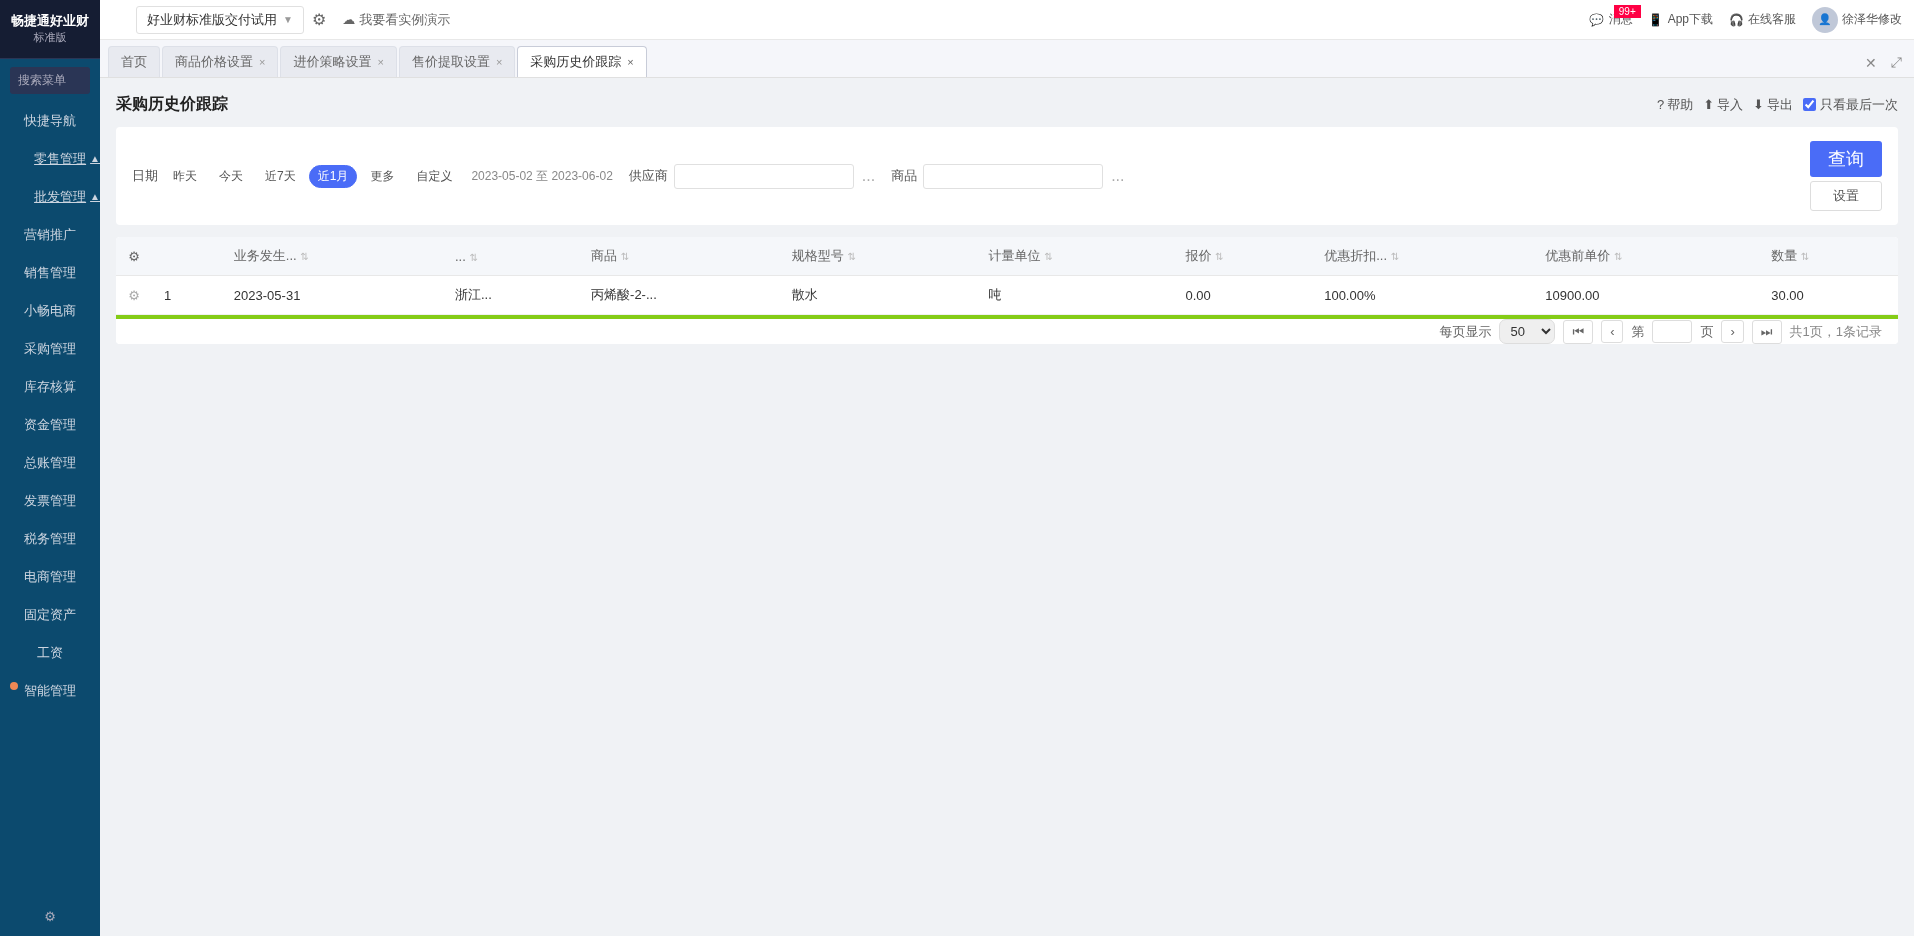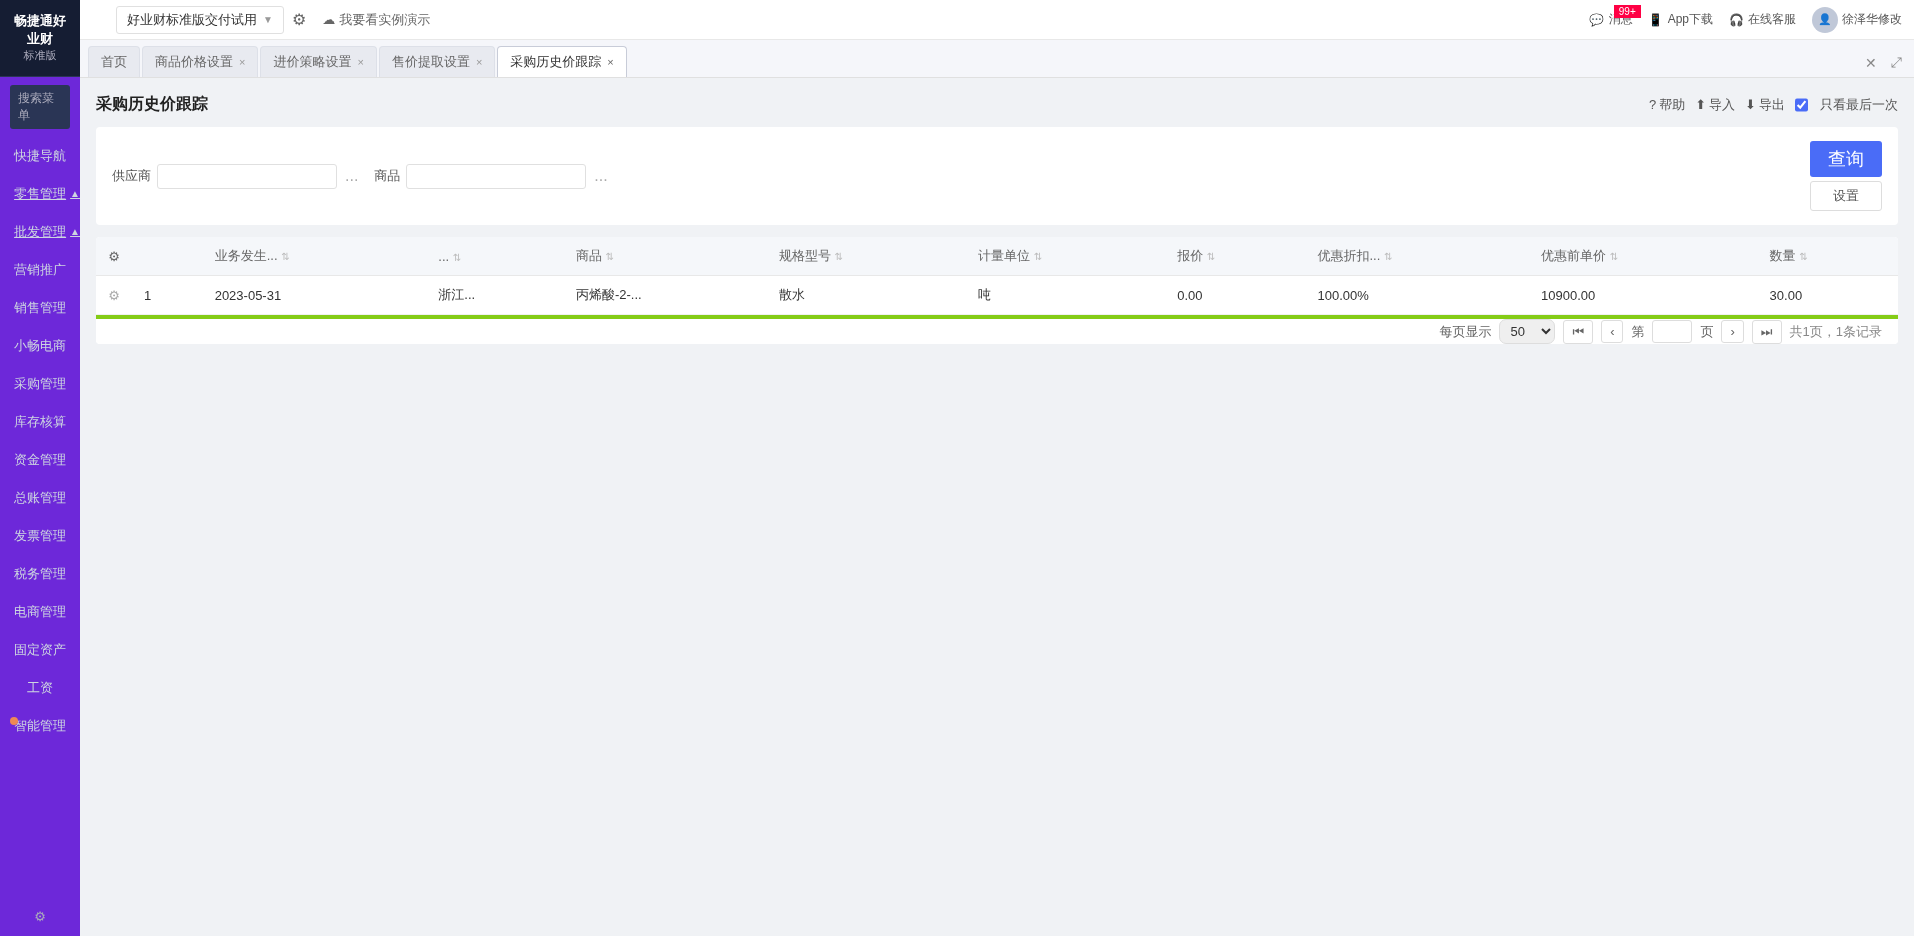--- a/index.html
+++ b/index.html
@@ -1,19 +1,19 @@
 <!DOCTYPE html>
 <html><head>
   <meta charset="utf-8">
   <style>
     * { box-sizing: border-box; margin: 0; padding: 0; }
     body { font-family: "Microsoft YaHei", "PingFang SC", sans-serif; font-size: 13px; background: #f0f2f5; color: #333; display: flex; height: 936px; overflow: hidden; }
 
     
-    .sidebar { width: 80px; background: #6d28d9; display: flex; flex-direction: column; color: #cdd5e0; flex-shrink: 0; height: 100%; }
+    .sidebar { width: 100px; background: #0c4a6e; display: flex; flex-direction: column; color: #cdd5e0; flex-shrink: 0; height: 100%; }
     .sidebar-logo { padding: 12px 8px; background: #151d33; text-align: center; font-size: 12px; color: #fff; line-height: 1.4; border-bottom: 1px solid #2a3555; }
     .sidebar-logo .logo-title { font-size: 13px; font-weight: bold; color: #fff; }
     .sidebar-logo .logo-sub { font-size: 11px; color: #aab; }
     .sidebar-search { padding: 8px 10px; }
     .sidebar-search-btn { width: 100%; background: #2a3555; border: none; color: #aab; padding: 5px 8px; border-radius: 3px; cursor: pointer; font-size: 12px; text-align: left; }
     .sidebar-nav-item { padding: 10px 0; text-align: center; cursor: pointer; font-size: 13px; color: #cdd5e0; position: relative; }
     .sidebar-nav-item.has-arrow { display: flex; align-items: center; justify-content: flex-end; gap: 4px; text-decoration: underline; }
     .sidebar-nav-item .dot { width: 8px; height: 8px; background: #e85; border-radius: 50%; display: inline-block; position: absolute; left: 10px; }
     .sidebar-settings { margin-top: auto; padding: 12px 0; text-align: center; color: #aab; cursor: pointer; }
 
@@ -37,21 +37,21 @@
     .tab.active .close-x { color: #666; }
     .tabs-bar-actions { margin-left: auto; display: flex; align-items: center; gap: 6px; padding-bottom: 4px; }
     .tab-action-btn { background: none; border: none; cursor: pointer; color: #888; font-size: 14px; padding: 2px 4px; }
 
     
     .page-content { flex: 1; background: #f0f2f5; overflow: auto; padding: 16px; }
     .page-header { display: flex; align-items: center; justify-content: space-between; margin-bottom: 12px; }
     .page-title { font-size: 16px; font-weight: bold; color: #222; }
     .page-actions { display: flex; align-items: center; gap: 10px; }
     .page-action-link { font-size: 13px; color: #555; cursor: pointer; display: flex; align-items: center; gap: 3px; }
-    .checkbox-label { display: flex; gap: 12px; font-size: 13px; color: #555; }
+    .checkbox-label { display: flex; align-items: center; gap: 4px; font-size: 13px; color: #555; }
     .checkbox-label input { accent-color: #4a6cf7; }
 
     
     .filter-bar { background: #fff; border-radius: 4px; padding: 14px 16px; margin-bottom: 12px; }
     .filter-row { display: flex; align-items: center; gap: 16px; flex-wrap: wrap; }
     .filter-item { display: flex; align-items: center; gap: 6px; }
     .filter-label { font-size: 13px; color: #555; white-space: nowrap; }
     .filter-date-btns { display: flex; gap: 4px; align-items: center; }
     .filter-date-btn { padding: 2px 8px; font-size: 12px; border: 1px solid transparent; border-radius: 3px; cursor: pointer; background: none; color: #555; }
     .filter-date-btn.active { background: #4a6cf7; color: #fff; border-color: #4a6cf7; border-radius: 12px; }
@@ -203,20 +203,32 @@
         </div>
         <label class="checkbox-label">
           <input type="checkbox" checked="" style="">
           <span>只看最后一次</span>
         </label>
       </div>
     </div>
 
     <div class="filter-bar">
       <div class="filter-row">
+        <div class="filter-item">
+          <span class="filter-label">日期</span>
+          <div class="filter-date-btns" id="date-btns">
+              <button class="filter-date-btn">昨天</button>
+              <button class="filter-date-btn">今天</button>
+              <button class="filter-date-btn">近7天</button>
+              <button class="filter-date-btn active">近1月</button>
+              <button class="filter-date-btn">更多</button>
+              <button class="filter-date-btn">自定义</button>
+            </div>
+          <span class="filter-date-range">2023-05-02 至 2023-06-02</span>
+        </div>
         <div class="filter-item">
           <span class="filter-label">供应商</span>
           <input class="filter-input" style="width: 180px;">
           <span class="filter-dots">...</span>
         </div>
         <div class="filter-item">
           <span class="filter-label">商品</span>
           <input class="filter-input" style="width: 180px;">
           <span class="filter-dots">...</span>
         </div>

